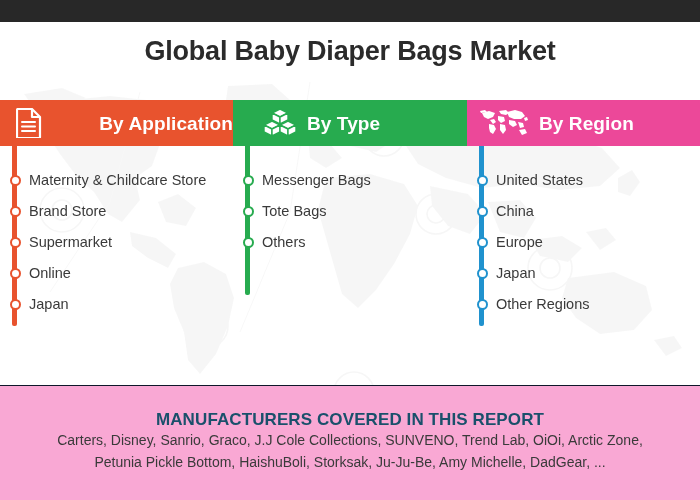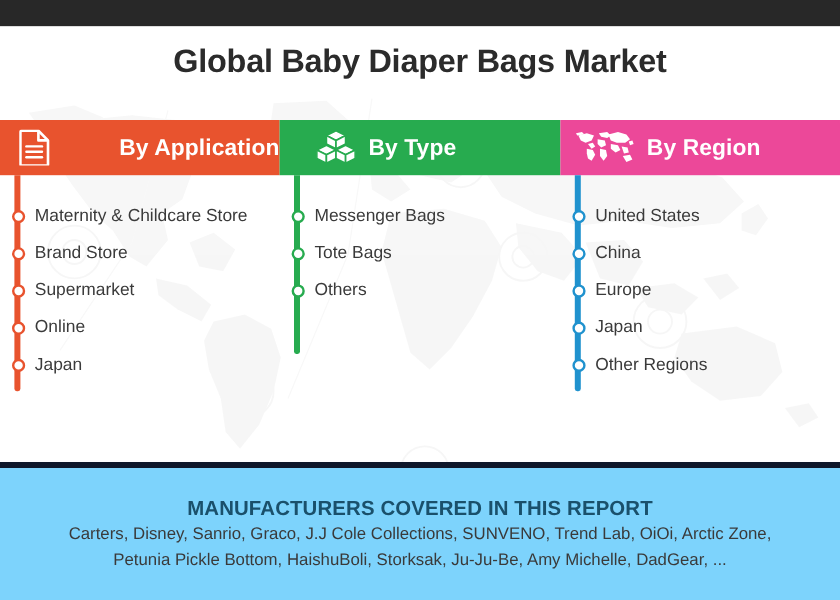--- a/index.html
+++ b/index.html
@@ -167,22 +167,22 @@
     font-family: "Liberation Sans", sans-serif;
   }
 
   
   #footer {
     position: absolute;
     top: 385px;
     left: 0;
     width: 700px;
     height: 115px;
-    background: #7dd3fc;
-    border-top: 5px solid #0f172a;
+    background: #f9a8d4;
+    border-top: 1px solid #0f172a;
   }
   #footer-heading {
     margin-top: 24px;
     text-align: center;
     font-size: 17px;
     font-weight: bold;
     color: #1a506b;
     letter-spacing: 0.1px;
     font-family: "Liberation Sans", sans-serif;
   }

